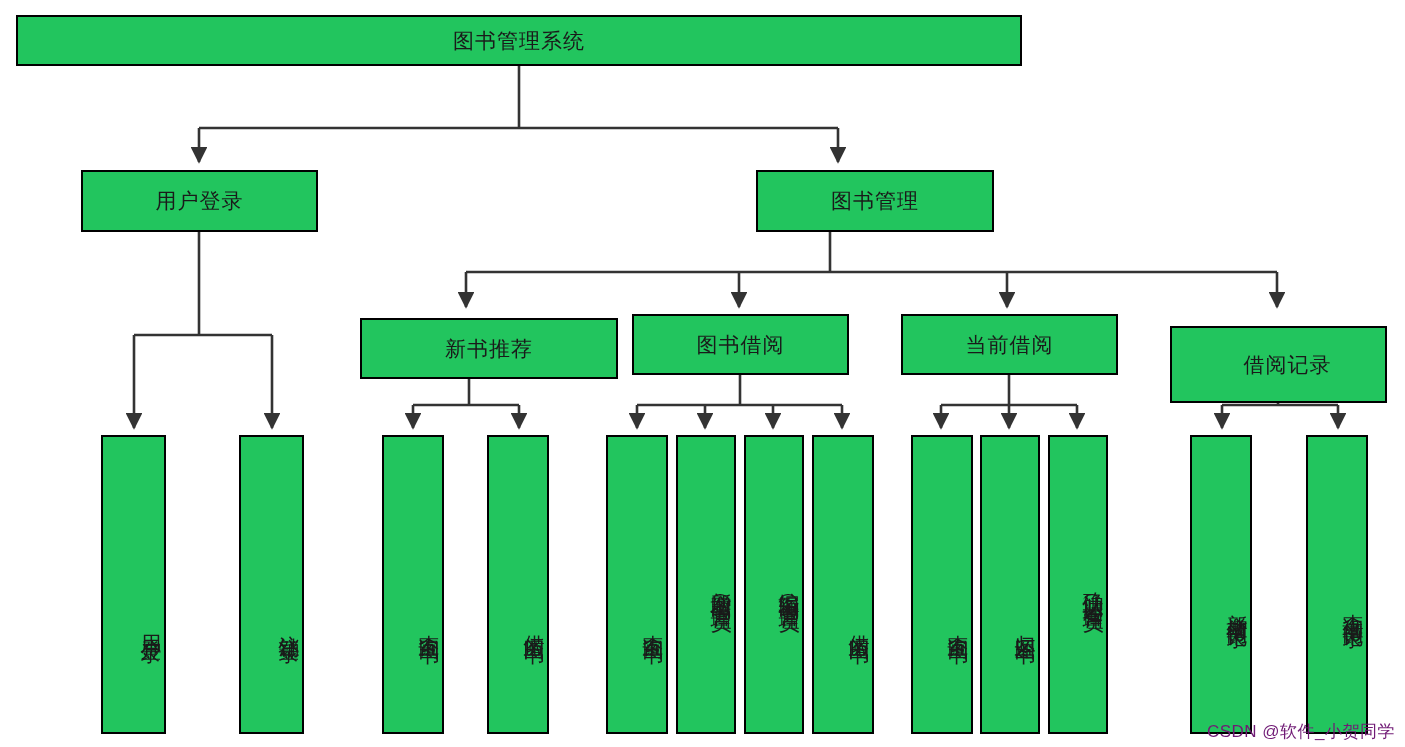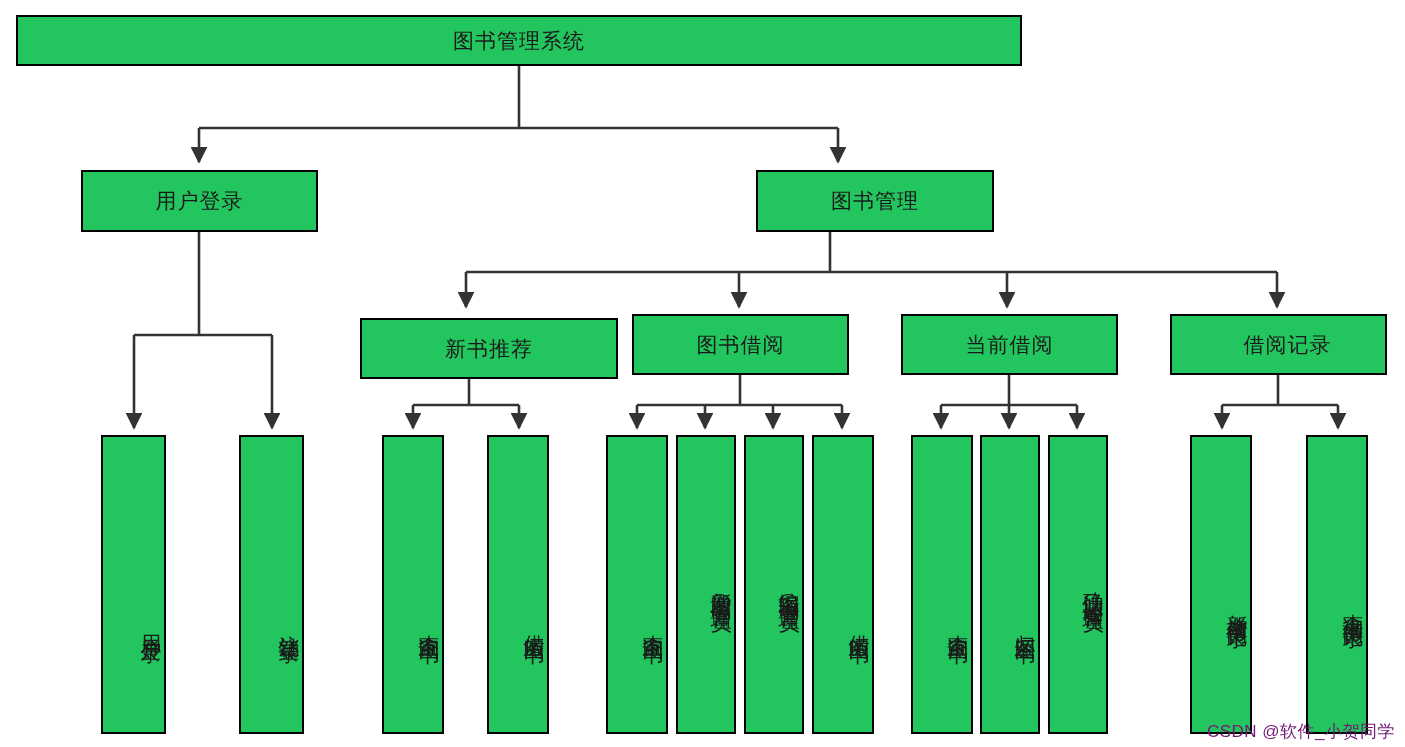--- a/index.html
+++ b/index.html
@@ -136,21 +136,21 @@
 
   <div class="node horiz" style="left:360px; top:318px; width:258px; height:61px;">
     <span>新书推荐</span>
   </div>
   <div class="node horiz" style="left:901px; top:314px; width:217px; height:61px;">
     <span>当前借阅</span>
   </div>
   <div class="node horiz" style="left:632px; top:314px; width:217px; height:61px;">
     <span>图书借阅</span>
   </div>
-  <div class="node horiz" style="left:1170px; top:314px; width:217px; height:61px;padding-left:18px;">
+  <div class="node horiz" style="left:1170px; top:326px; width:217px; height:77px;padding-left:18px;">
     <span>借阅记录</span>
   </div>
 
   <div class="node vert" style="left:101px; top:435px; width:65px; height:299px; padding-top:78px;">
     <span>用户登录</span>
   </div>
   <div class="node vert" style="left:239px; top:435px; width:65px; height:299px; padding-top:78px;">
     <span>注销登录</span>
   </div>
 

